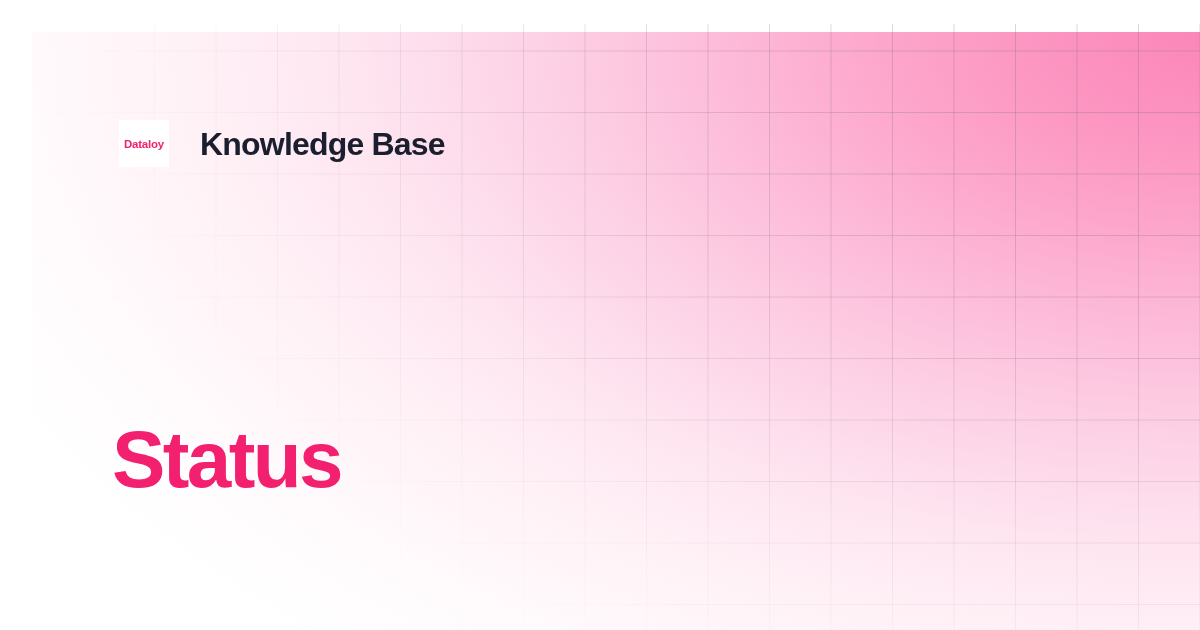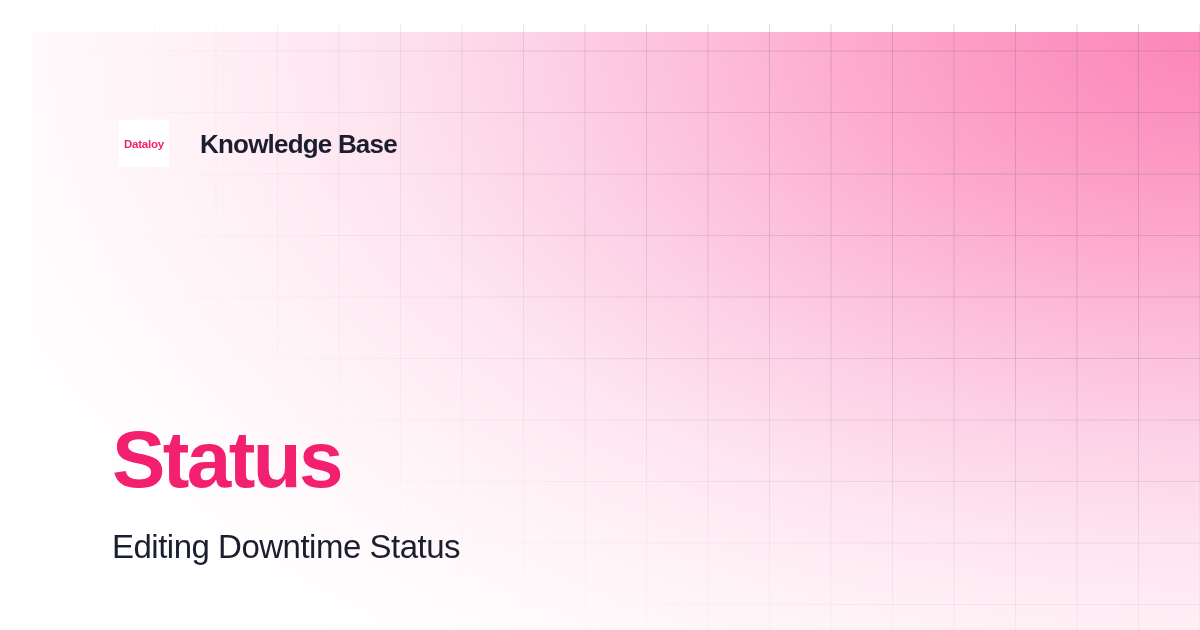--- a/index.html
+++ b/index.html
@@ -91,21 +91,21 @@
     font-family: "Liberation Sans", sans-serif;
     font-size: 11.5px;
     font-weight: bold;
     color: #f4206e;
     letter-spacing: -0.2px;
     white-space: nowrap;
   }
 
   .brand-title {
     font-family: "Liberation Sans", sans-serif;
-    font-size: 26px;
+    font-size: 32px;
     font-weight: bold;
     color: #1b1e2e;
     letter-spacing: -0.8px;
     line-height: 1;
     white-space: nowrap;
   }
 
   
   .hero {
     position: absolute;
@@ -145,16 +145,15 @@
 
   <div class="brand-row">
     <div class="brand-logo">
       <span class="brand-logo-text">Dataloy</span>
     </div>
     <div class="brand-title">Knowledge Base</div>
   </div>
 
   <div class="hero">
     <div class="hero-title">Status</div>
-    <div class="hero-subtitle">Editing Downtime Status</div>
   </div>
 
 </div>
 
 </body></html>

